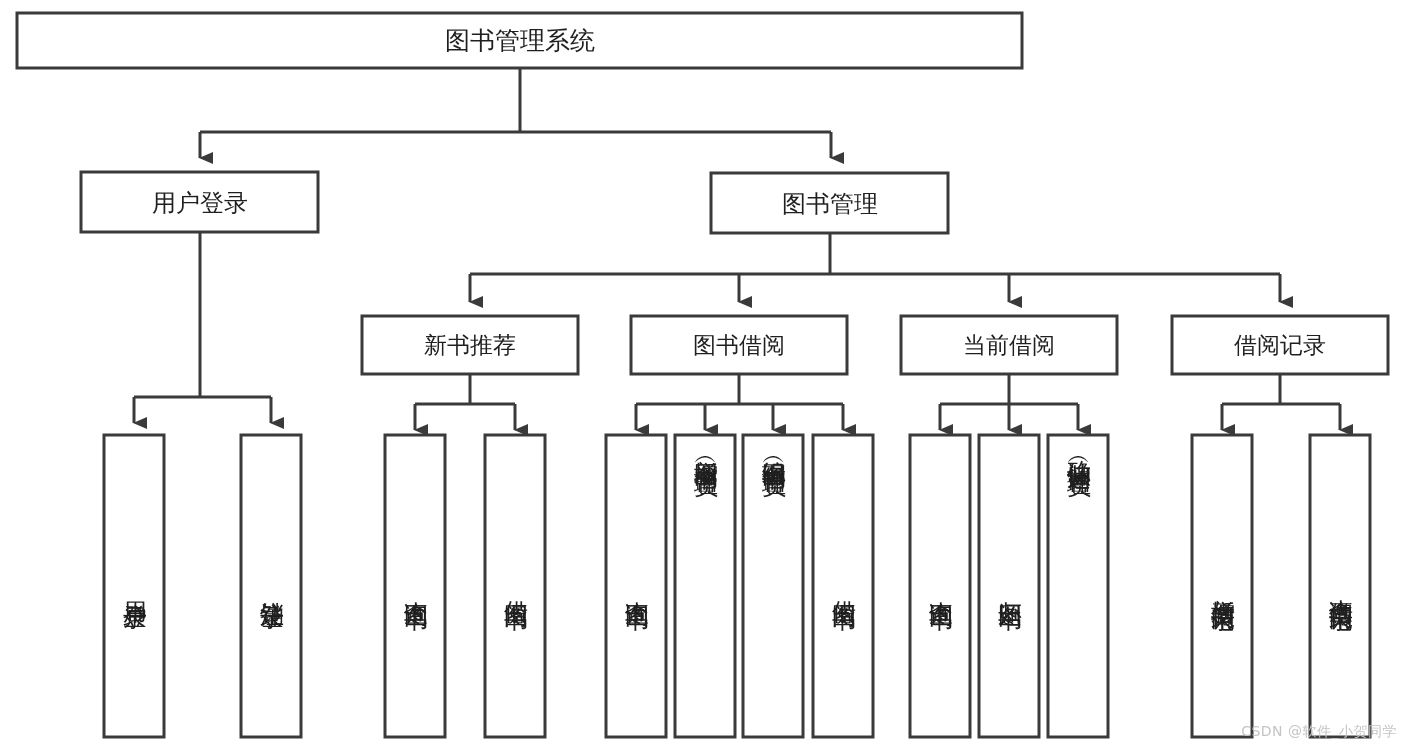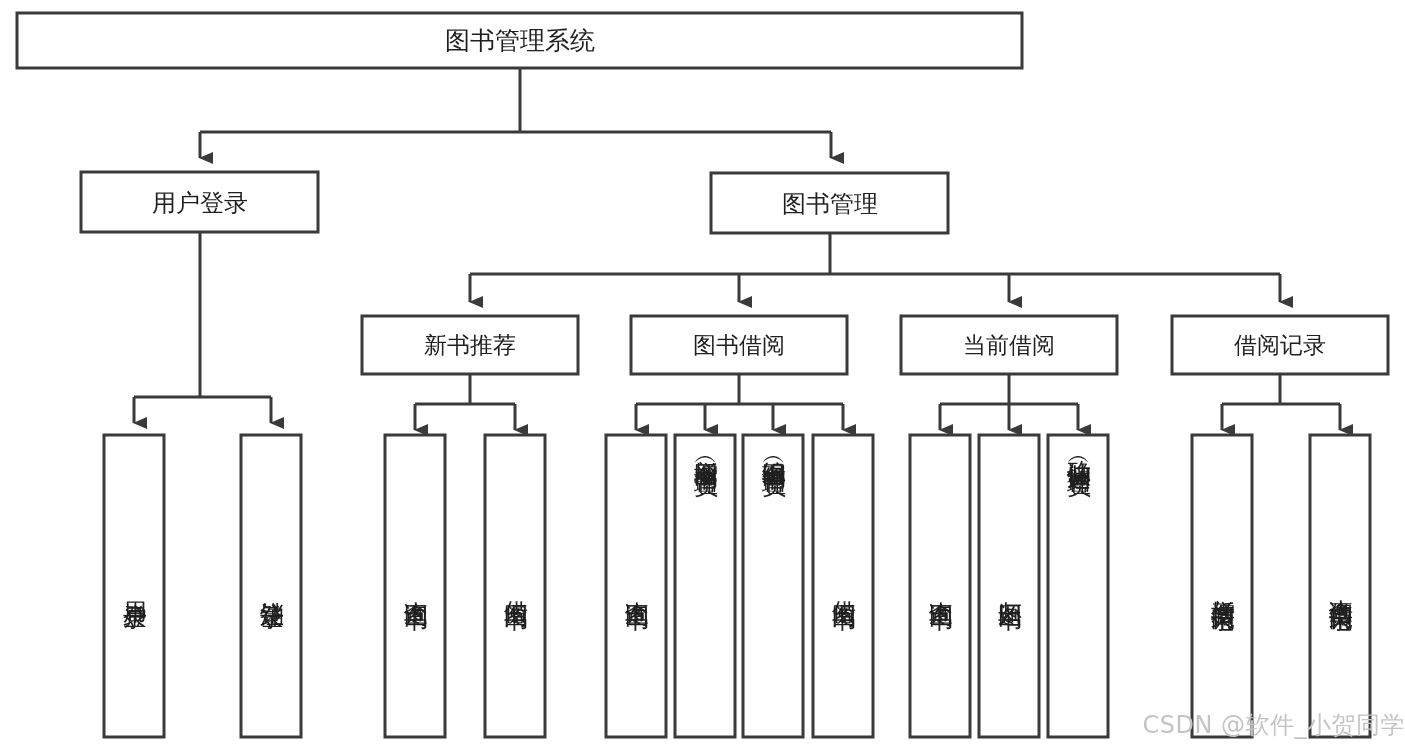--- a/index.html
+++ b/index.html
@@ -35,23 +35,23 @@
     font-size:24px;
     line-height:1.08;
     color:#1f1f1f;
     letter-spacing:2px;
     white-space:nowrap;
   }
   .vlabel-wrap.center{align-items:center;}
   .vlabel-wrap.top{align-items:flex-start;}
   #watermark{
     position:absolute;
-    right:0;bottom:6px;
-    font-family:"DejaVu Sans","Liberation Sans",sans-serif;
-    font-size:24px;
+    right:8px;bottom:6px;
+    font-family:"DejaVu Sans","Liberation Sans",sans-serif;
+    font-size:14px;
     color:#c4c4c4;
     white-space:nowrap;
     letter-spacing:0.5px;
   }
 </style>
 </head>
 <body>
 
 <svg id="diagram" viewBox="0 0 1405 747">
   <defs>

